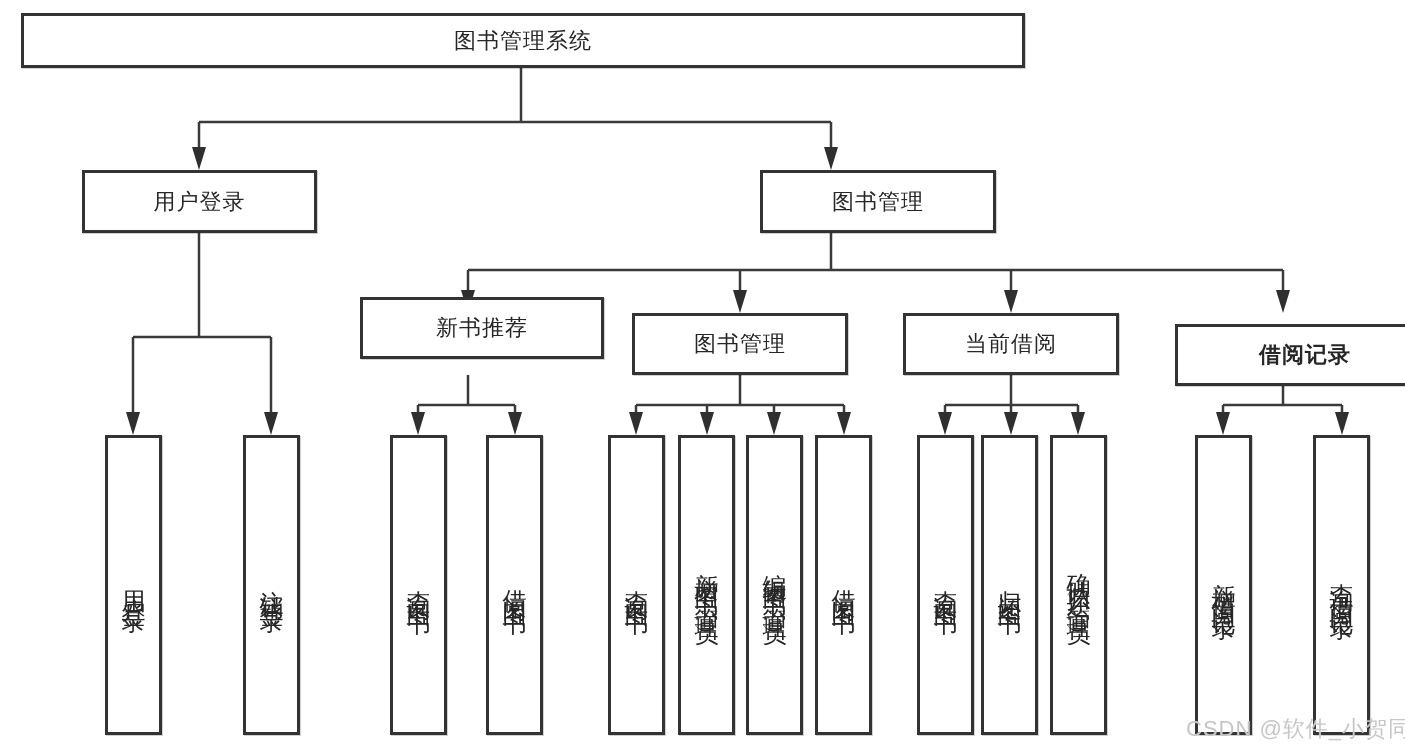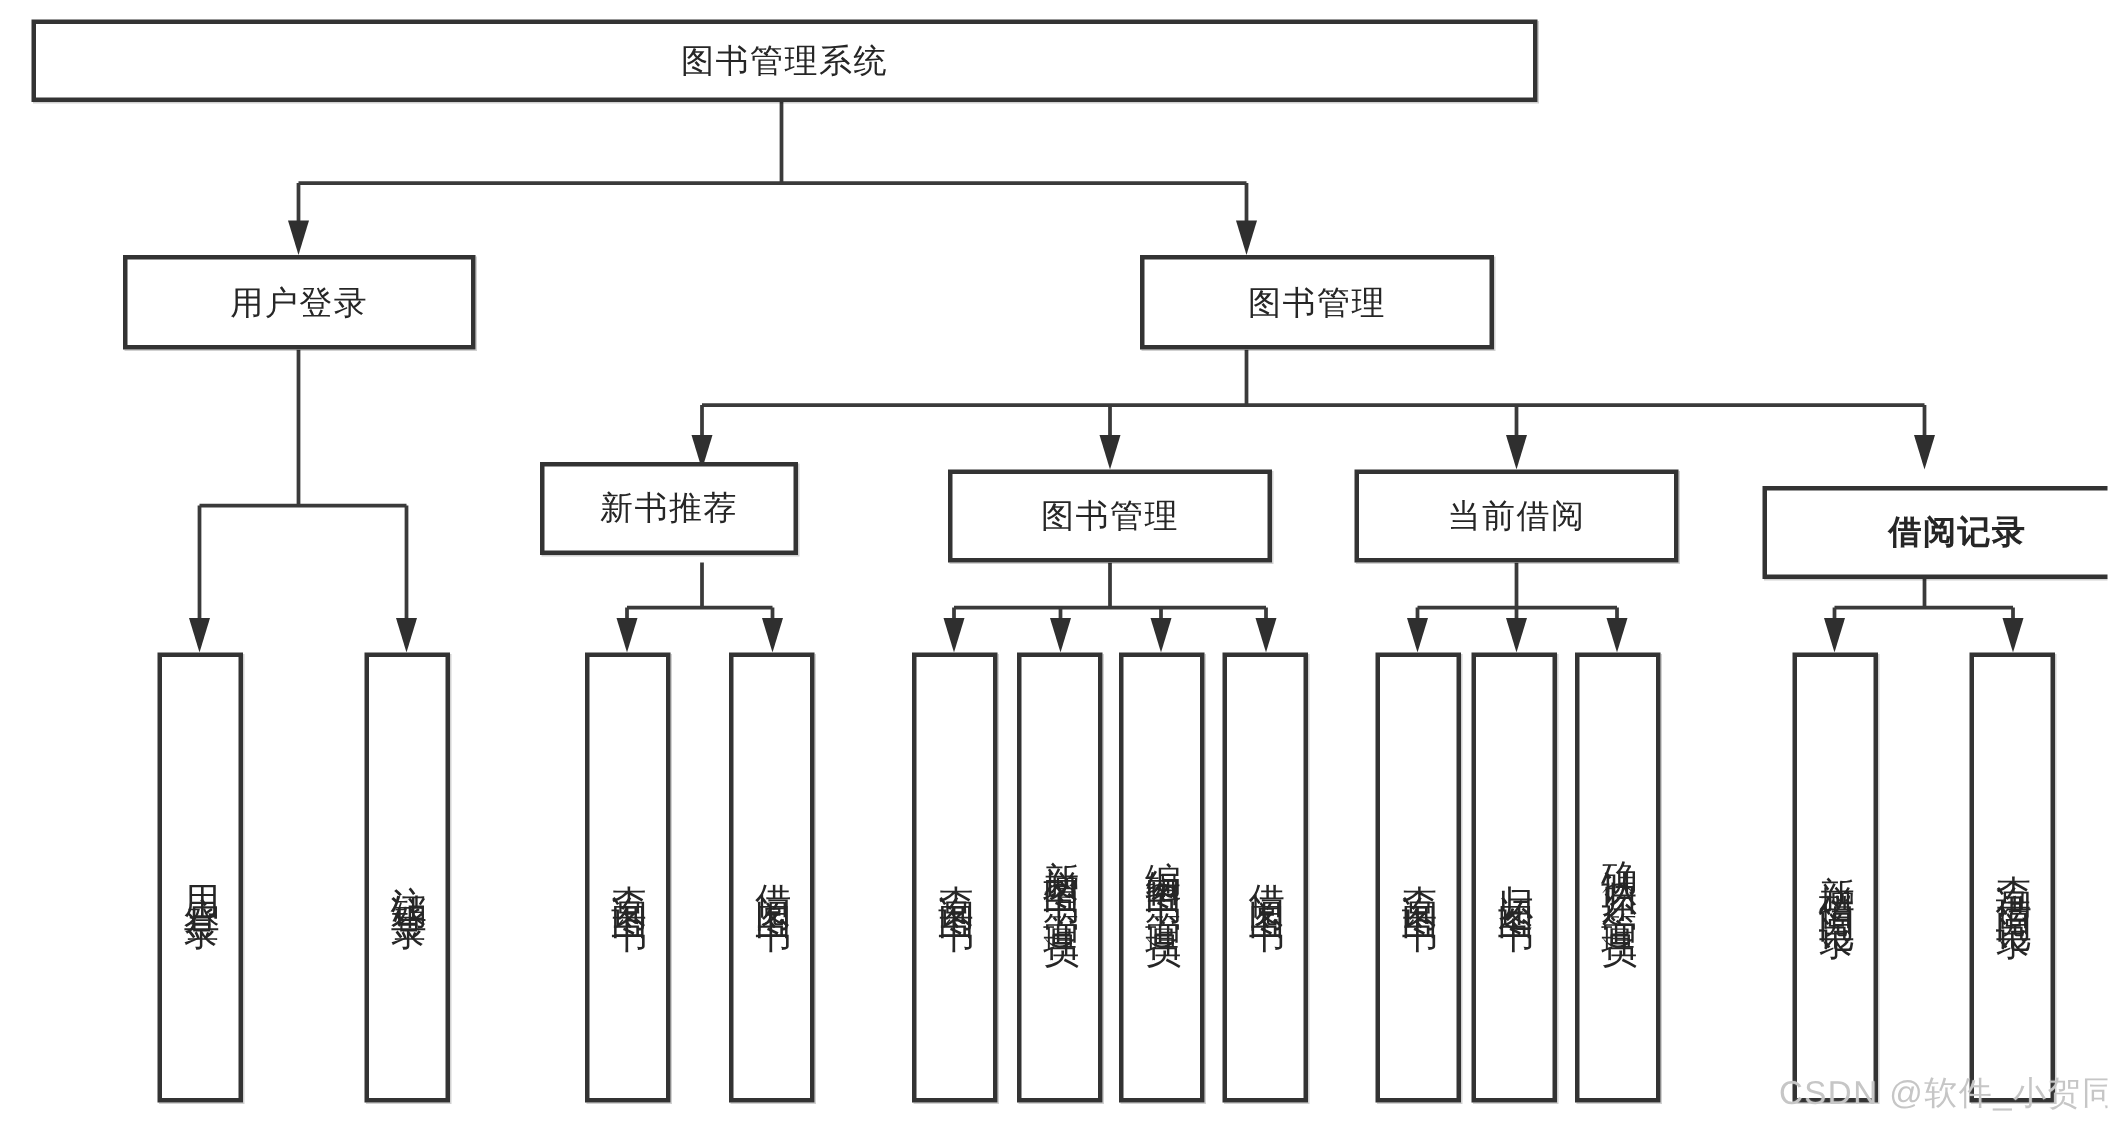--- a/index.html
+++ b/index.html
@@ -123,21 +123,21 @@
       <polygon points="1216,412 1230,412 1223,435"></polygon>
       <polygon points="1335,412 1349,412 1342,435"></polygon>
     </g>
   </svg>
 
   <div class="box h" style="left:21px; top:13px; width:1004px; height:55px;">图书管理系统</div>
 
   <div class="box h" style="left:82px; top:170px; width:235px; height:63px;">用户登录</div>
   <div class="box h" style="left:712px; top:170px; width:236px; height:63px;margin-left:48px;">图书管理</div>
 
-  <div class="box h" style="left:360px; top:308px; width:172px; height:62px;">新书推荐</div>
+  <div class="box h" style="left:360px; top:297px; width:244px; height:62px;">新书推荐</div>
   <div class="box h" style="left:632px; top:313px; width:216px; height:62px;">图书管理</div>
   <div class="box h" style="left:903px; top:313px; width:216px; height:62px;">当前借阅</div>
   <div class="box h" style="left:1175px; top:324px; width:260px; height:62px;font-weight:bold;">借阅记录</div>
 
   <div class="box v" style="left:105px; top:435px; width:57px; height:300px;">用户登录</div>
   <div class="box v" style="left:243px; top:435px; width:57px; height:300px;">注销登录</div>
 
   <div class="box v" style="left:390px; top:435px; width:57px; height:300px;">查询图书</div>
   <div class="box v" style="left:486px; top:435px; width:57px; height:300px;">借阅图书</div>
 

